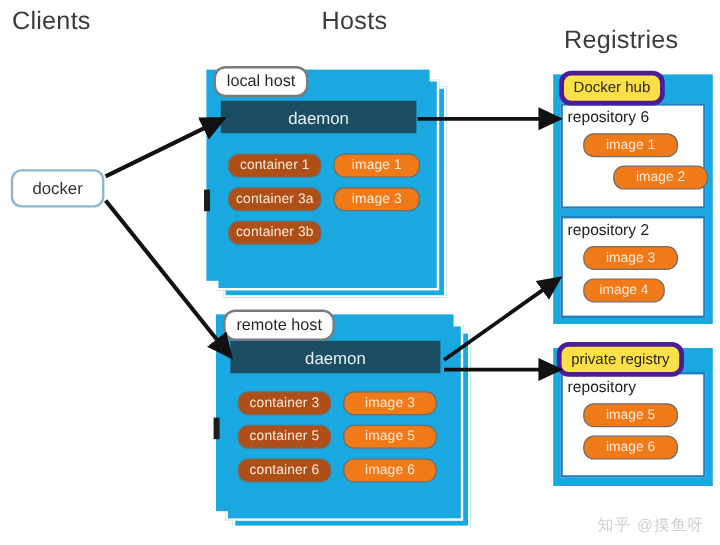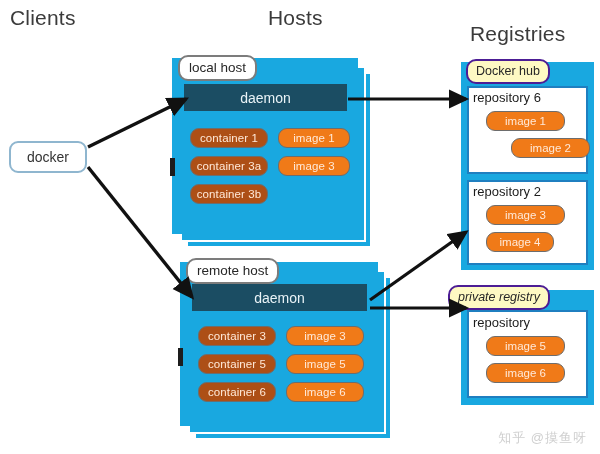--- a/index.html
+++ b/index.html
@@ -119,22 +119,22 @@
 
   
   .reg-outer {
     position: absolute;
     background: #19a8e0;
     box-sizing: border-box;
     z-index: 5;
   }
   .reg-label {
     position: absolute;
-    background: #fef9c3;
-    border: 2px solid #4c1d95;
+    background: #fde047;
+    border: 4px solid #4c1d95;
     border-radius: 10px;
     font-size: 12.5px;
     color: #272727;
     padding: 2px 8px 3px 8px;
     box-sizing: border-box;
     white-space: nowrap;
     z-index: 20;
     line-height: 16px;
   }
   .repo-box {
@@ -280,21 +280,21 @@
 <div class="repo-box" style="left:467px; top:180px; width:121px; height:85px;"></div>
 <div class="repo-title" style="left:473px; top:184px;">repository 2</div>
 <div class="reg-pill" style="left:486px; top:205px; width:79px; height:20px;">
   <span>image 3</span>
 </div>
 <div class="reg-pill" style="left:486px; top:232px; width:68px; height:20px;">
   <span>image 4</span>
 </div>
 
 <div class="reg-outer" style="left:461px; top:290px; width:133px; height:115px;"></div>
-<div class="reg-label" style="left:448px; top:285px;font-style:italic;">
+<div class="reg-label" style="left:464px; top:285px;">
   <span>private registry</span>
 </div>
 
 <div class="repo-box" style="left:467px; top:310px; width:121px; height:88px;"></div>
 <div class="repo-title" style="left:473px; top:315px;">repository</div>
 <div class="reg-pill" style="left:486px; top:336px; width:79px; height:20px;">
   <span>image 5</span>
 </div>
 <div class="reg-pill" style="left:486px; top:363px; width:79px; height:20px;">
   <span>image 6</span>

